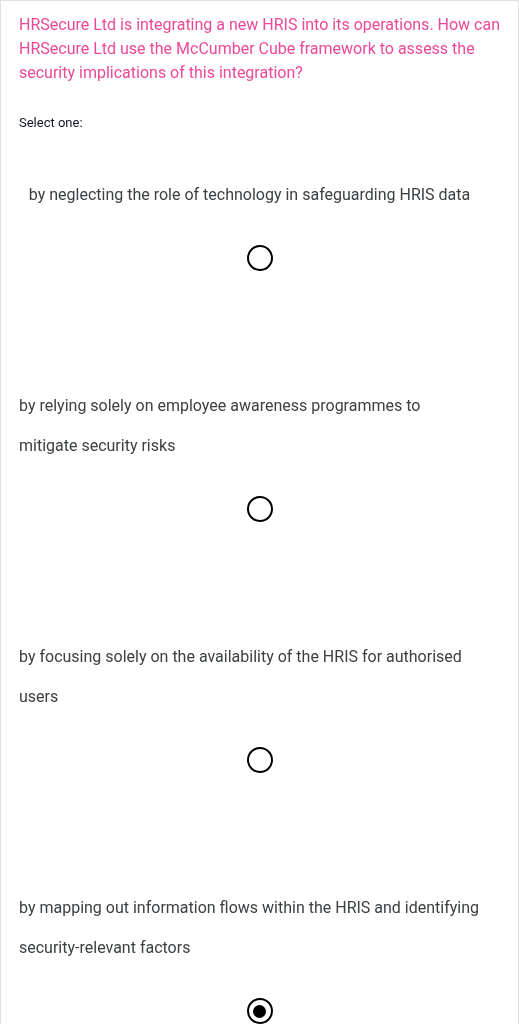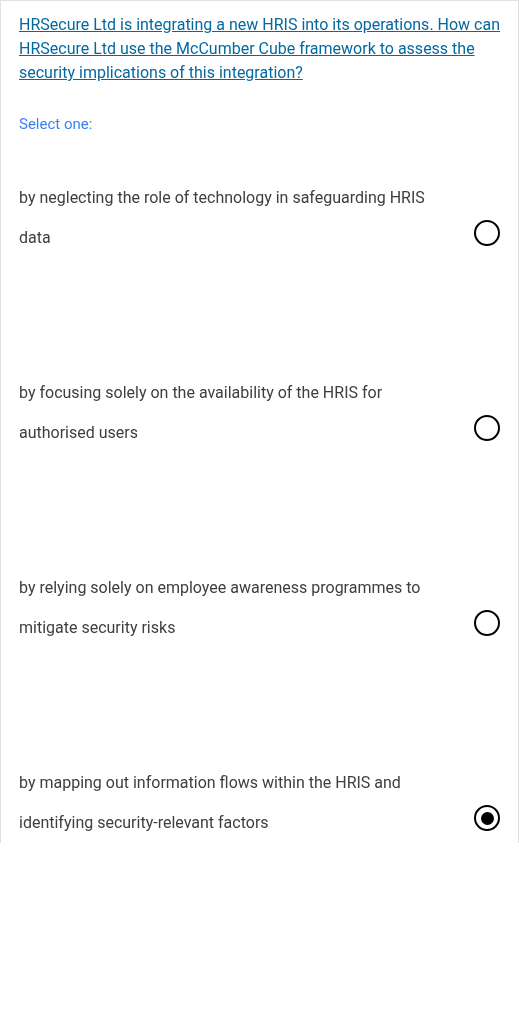--- a/index.html
+++ b/index.html
@@ -19,40 +19,40 @@
     border-right: 1px solid #e0e0e0;
   }
   .top-divider {
     height: 1px;
     background: #e0e0e0;
     margin-bottom: 12px;
   }
   .question-text {
     font-size: 16px;
     line-height: 1.5;
-    color: #0369a1;
+    color: #ec4899;
     padding: 0 18px;
     margin-bottom: 30px;
-    text-decoration: underline;
   }
   .instruction {
-    font-size: 15px;
-    color: #3b82f6;
+    font-size: 13px;
+    color: #0f172a;
     padding: 0 18px;
     margin-bottom: 45px;
   }
   .options {
     padding: 0 18px;
   }
   .option {
     display: flex;
     align-items: center;
     justify-content: space-between;
     margin-bottom: 115px;
     cursor: pointer;
+    flex-direction: column;
   }
   .option:last-of-type {
     margin-bottom: 70px;
   }
   .option-text {
     font-size: 16px;
     line-height: 2.5;
     color: #3c4043;
     flex: 1;
     padding-right: 20px;
@@ -86,25 +86,25 @@
   <div class="question-text">HRSecure Ltd is integrating a new HRIS into its operations. How can HRSecure Ltd use the McCumber Cube framework to assess the security implications of this integration?</div>
 
   <div class="instruction">Select one:</div>
 
   <div class="options">
     <div class="option">
       <div class="option-text">by neglecting the role of technology in safeguarding HRIS data</div>
       <div class="radio"></div>
     </div>
     <div class="option">
-      <div class="option-text">by focusing solely on the availability of the HRIS for authorised users</div>
+      <div class="option-text">by relying solely on employee awareness programmes to mitigate security risks</div>
       <div class="radio"></div>
     </div>
     <div class="option">
-      <div class="option-text">by relying solely on employee awareness programmes to mitigate security risks</div>
+      <div class="option-text">by focusing solely on the availability of the HRIS for authorised users</div>
       <div class="radio"></div>
     </div>
     <div class="option">
       <div class="option-text">by mapping out information flows within the HRIS and identifying security-relevant factors</div>
       <div class="radio selected"></div>
     </div>
   </div>
 
 </div>
 

